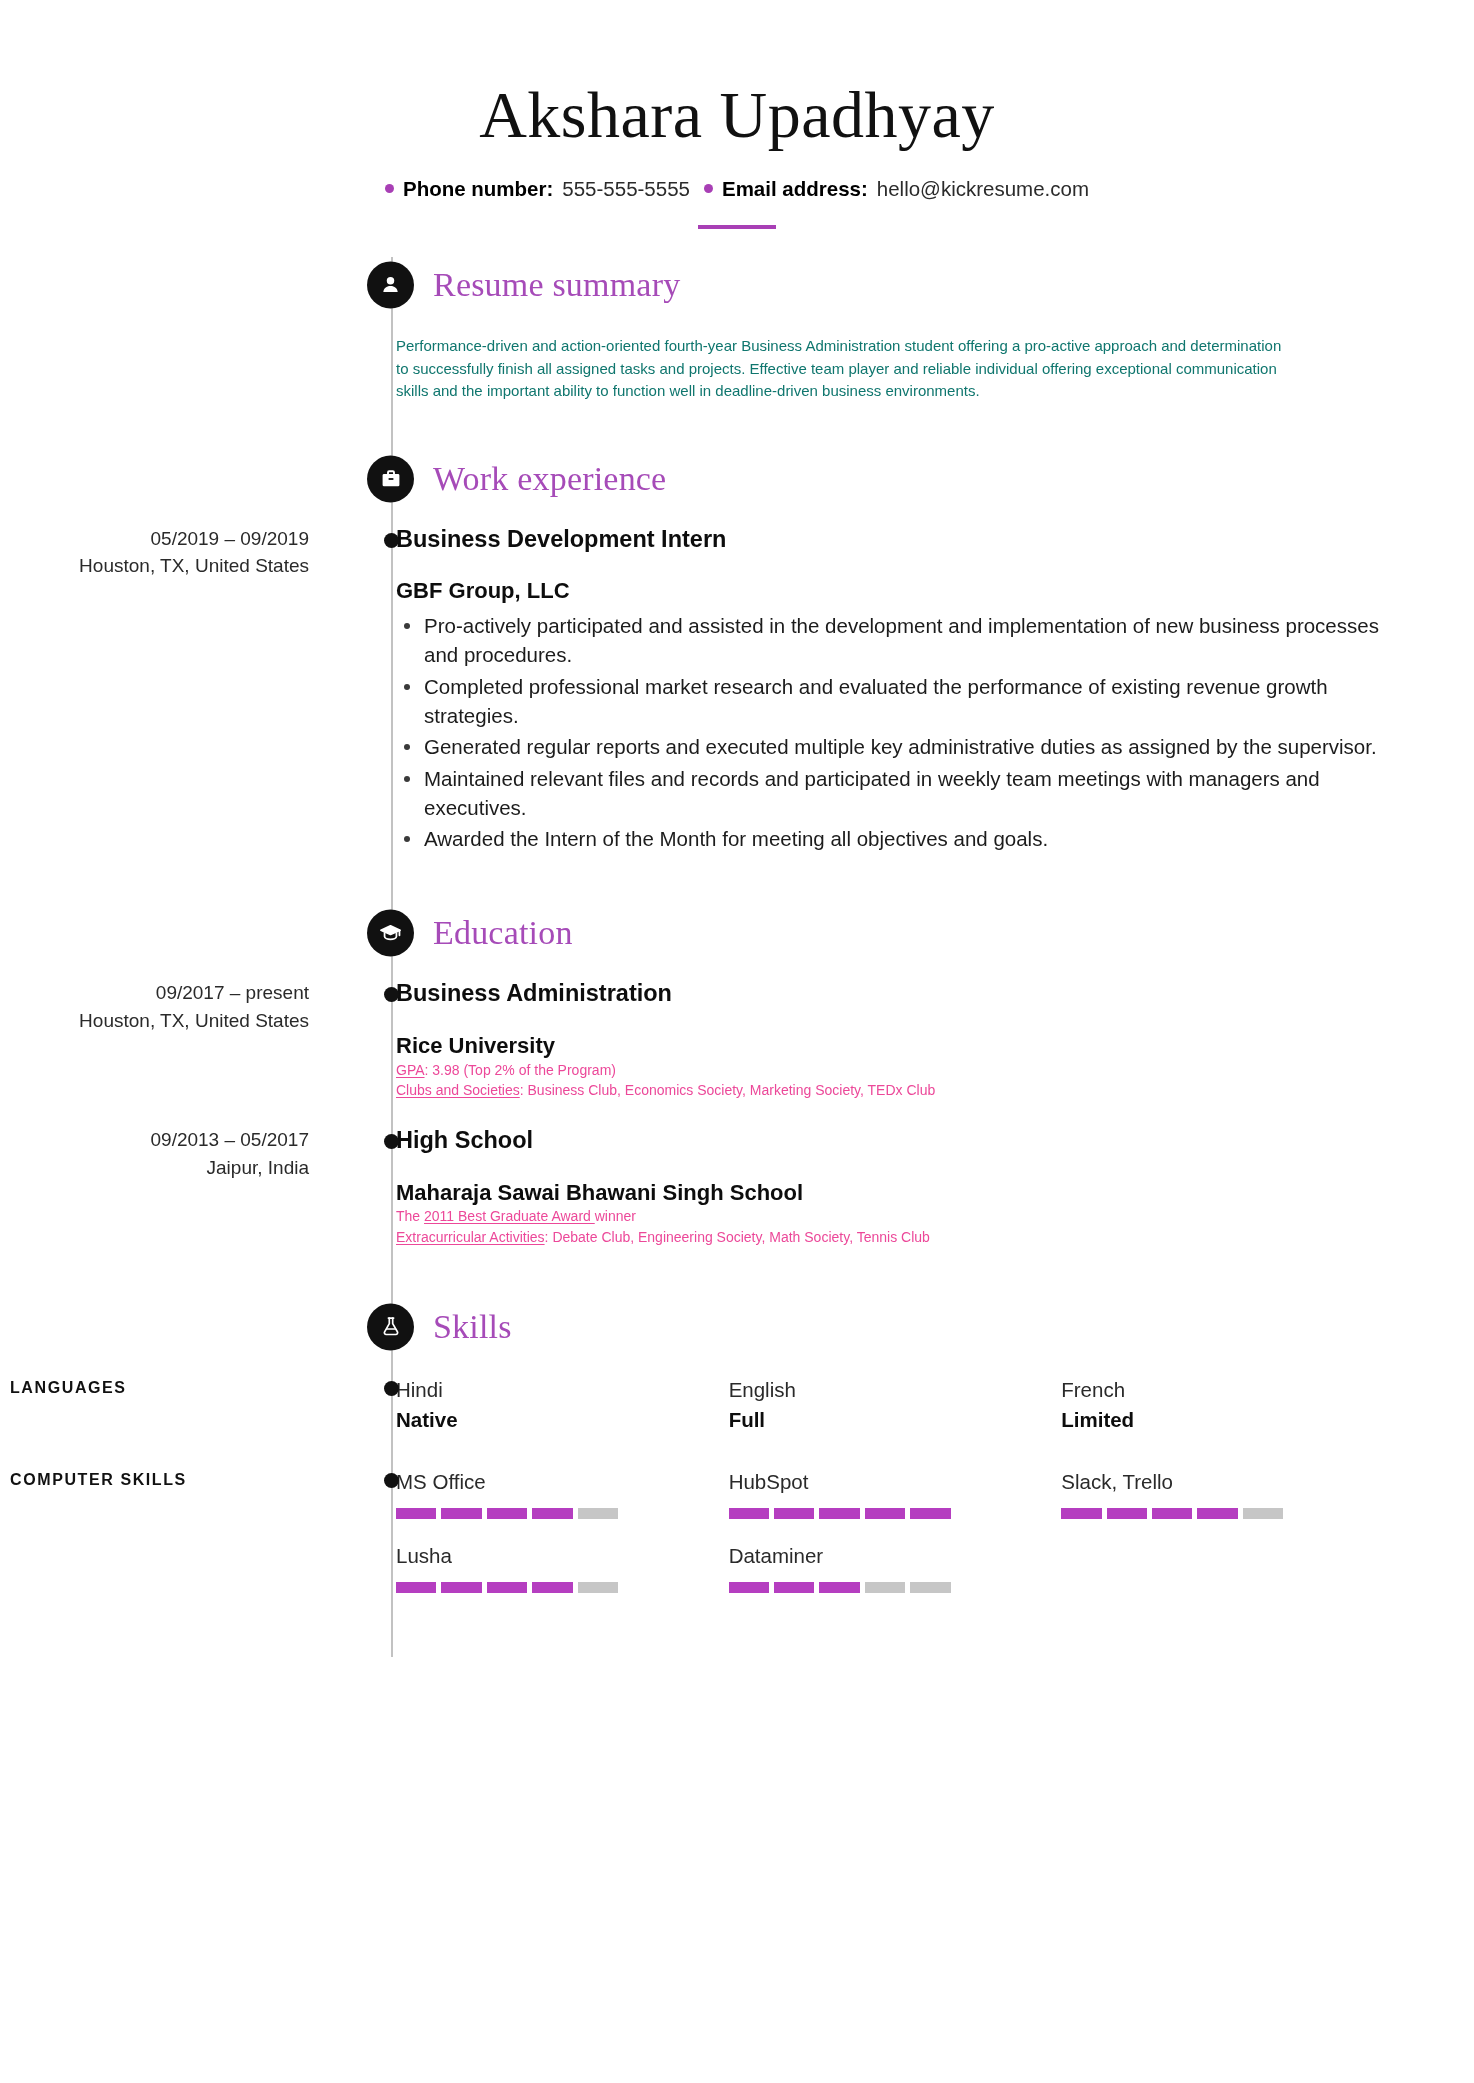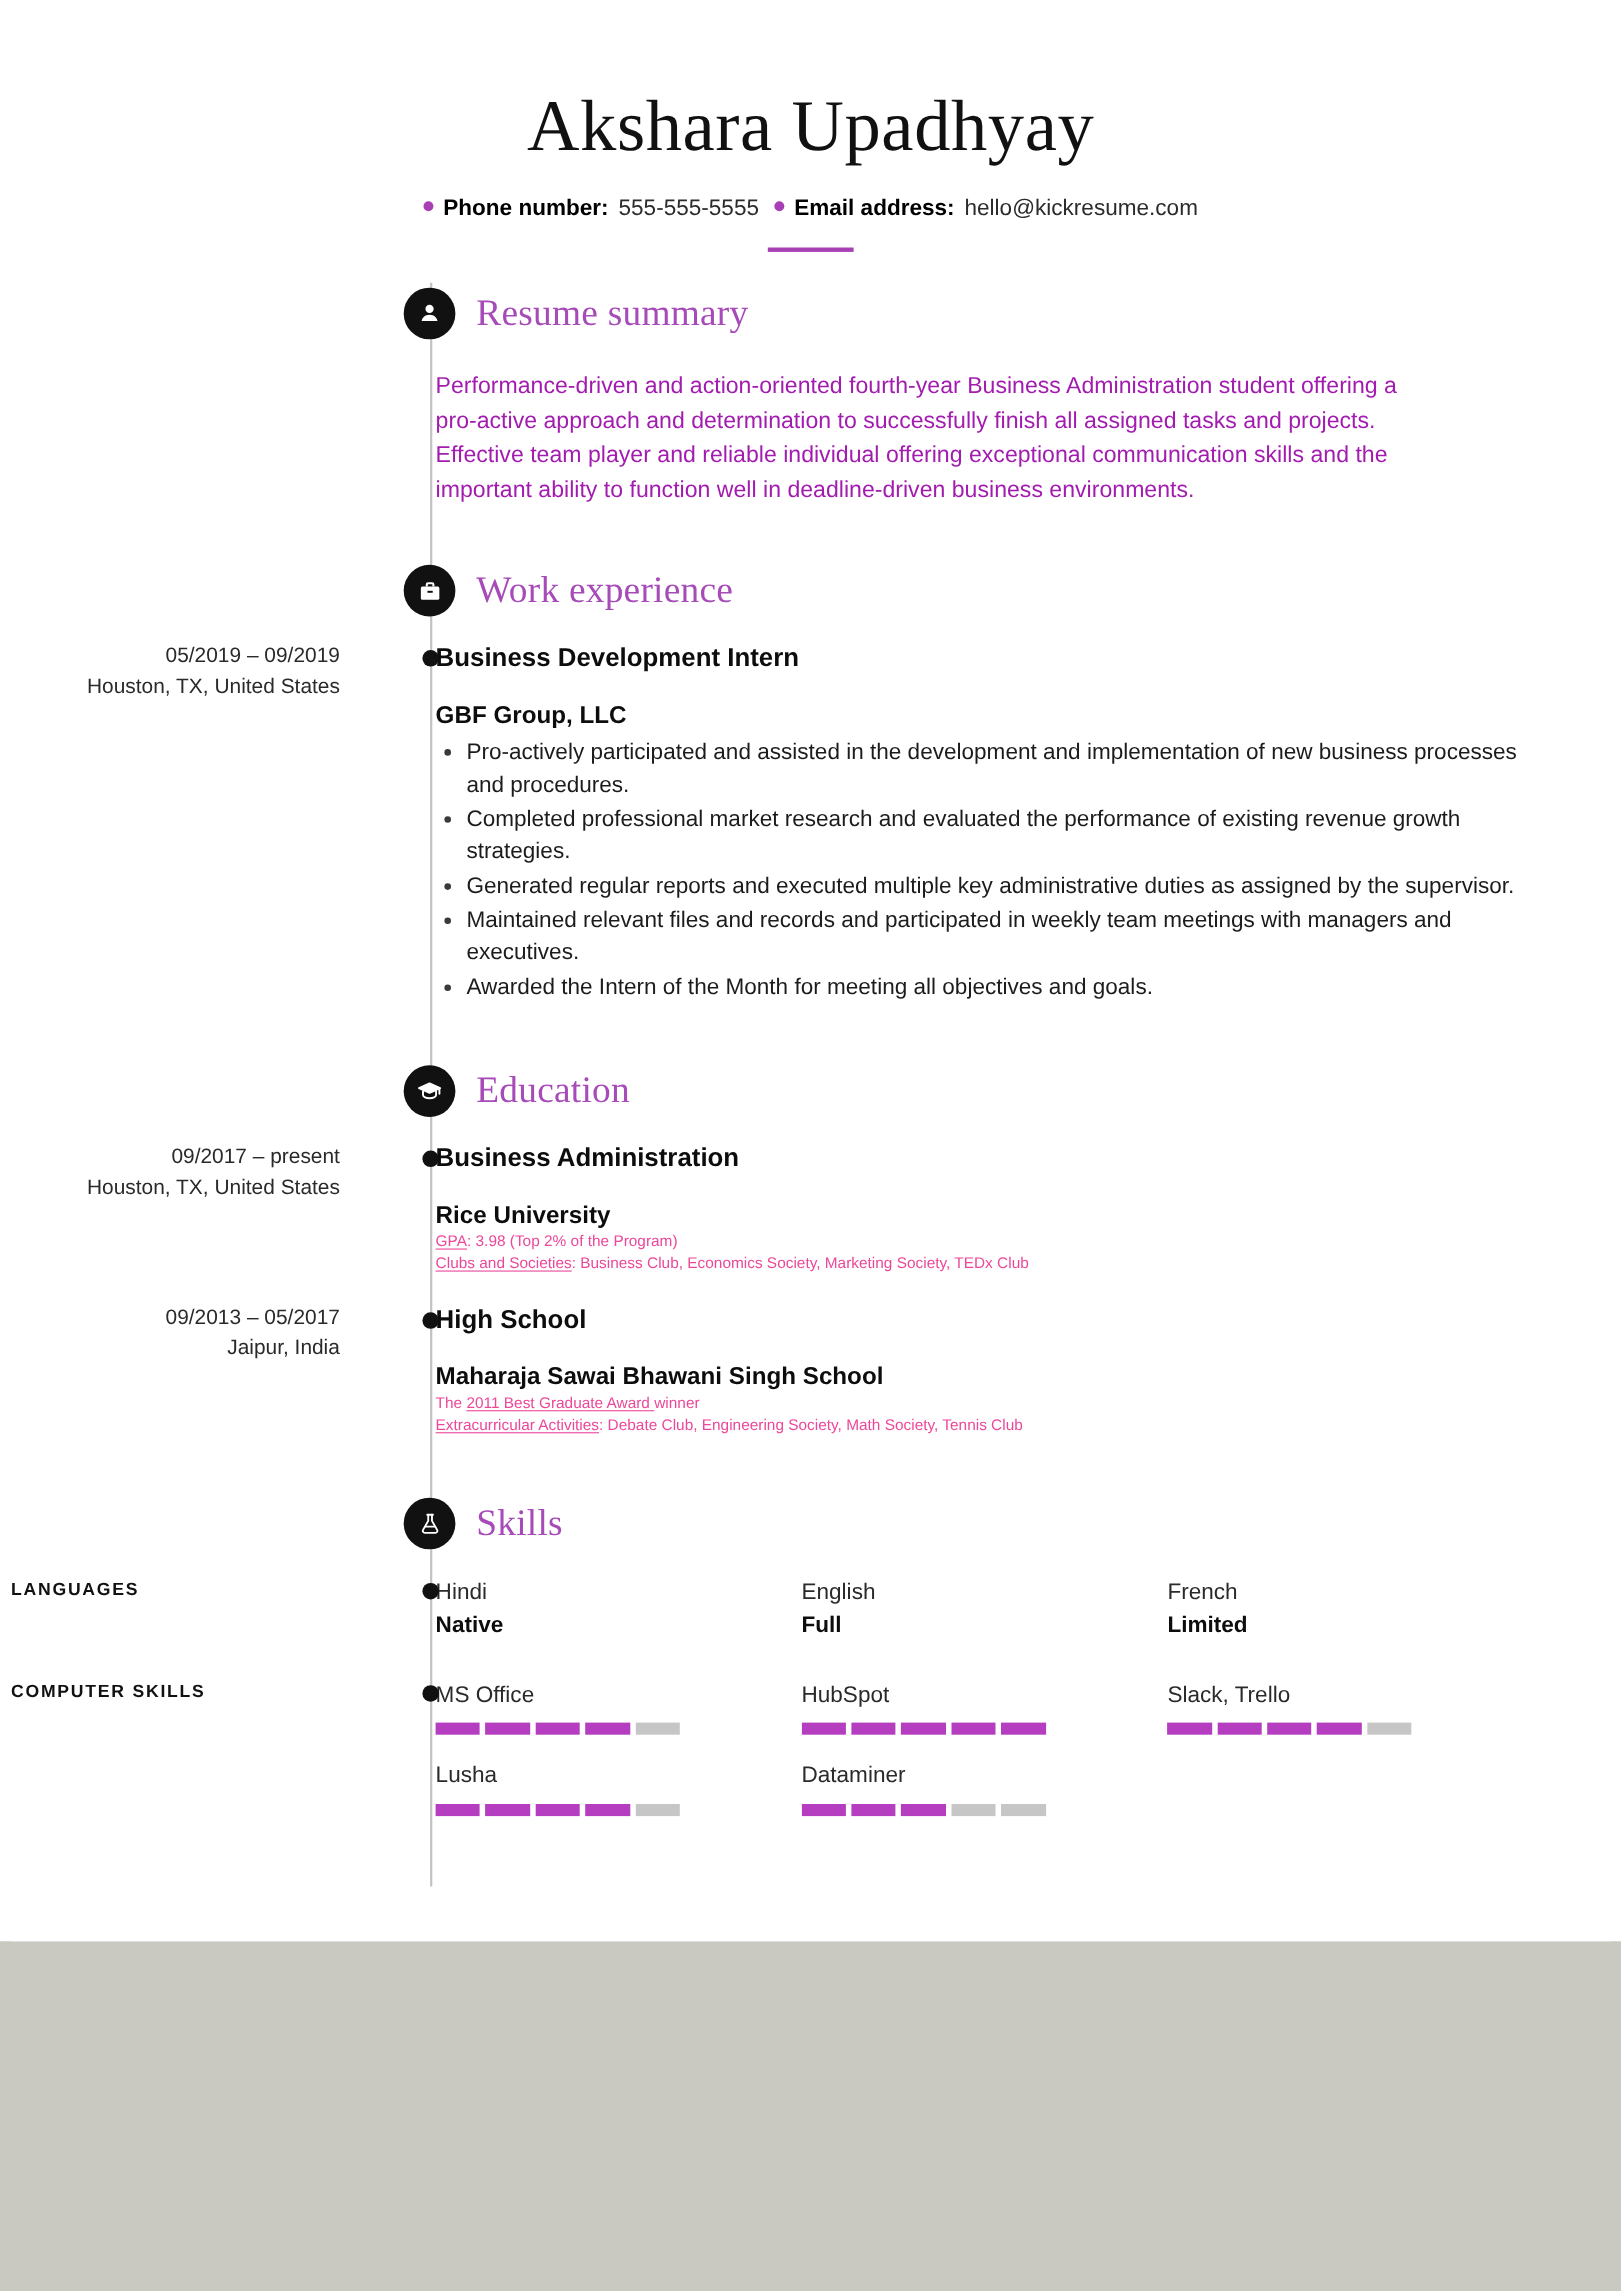--- a/index.html
+++ b/index.html
@@ -7,21 +7,21 @@
     padding: 0;
     background: #c9c9c2;
   }
   body {
     font-family: "Liberation Sans", sans-serif;
     -webkit-font-smoothing: antialiased;
   }
   #page {
     position: relative;
     width: 1474px;
-    height: 1765px;
+    height: 2083px;
     margin: 0 auto;
     background: #ffffff;
     box-sizing: border-box;
     overflow: hidden;
   }
   #sheet {
     position: absolute;
     left: 10px;
     top: 10px;
     width: 1454px;
@@ -151,23 +151,23 @@
   }
   .t-right {
     flex: 1;
     padding-left: 46px;
     box-sizing: border-box;
     padding-right: 70px;
   }
 
   
   .summary-text {
-    font-size: 21px;
+    font-size: 15px;
     line-height: 1.5;
-    color: #a21caf;
+    color: #0f766e;
     max-width: 900px;
   }
   .summary-row { margin-top: 22px; }
 
   
   .entry-title {
     font-size: 23.5px;
     font-weight: 700;
     color: #0d0d0d;
     line-height: 1.22;

